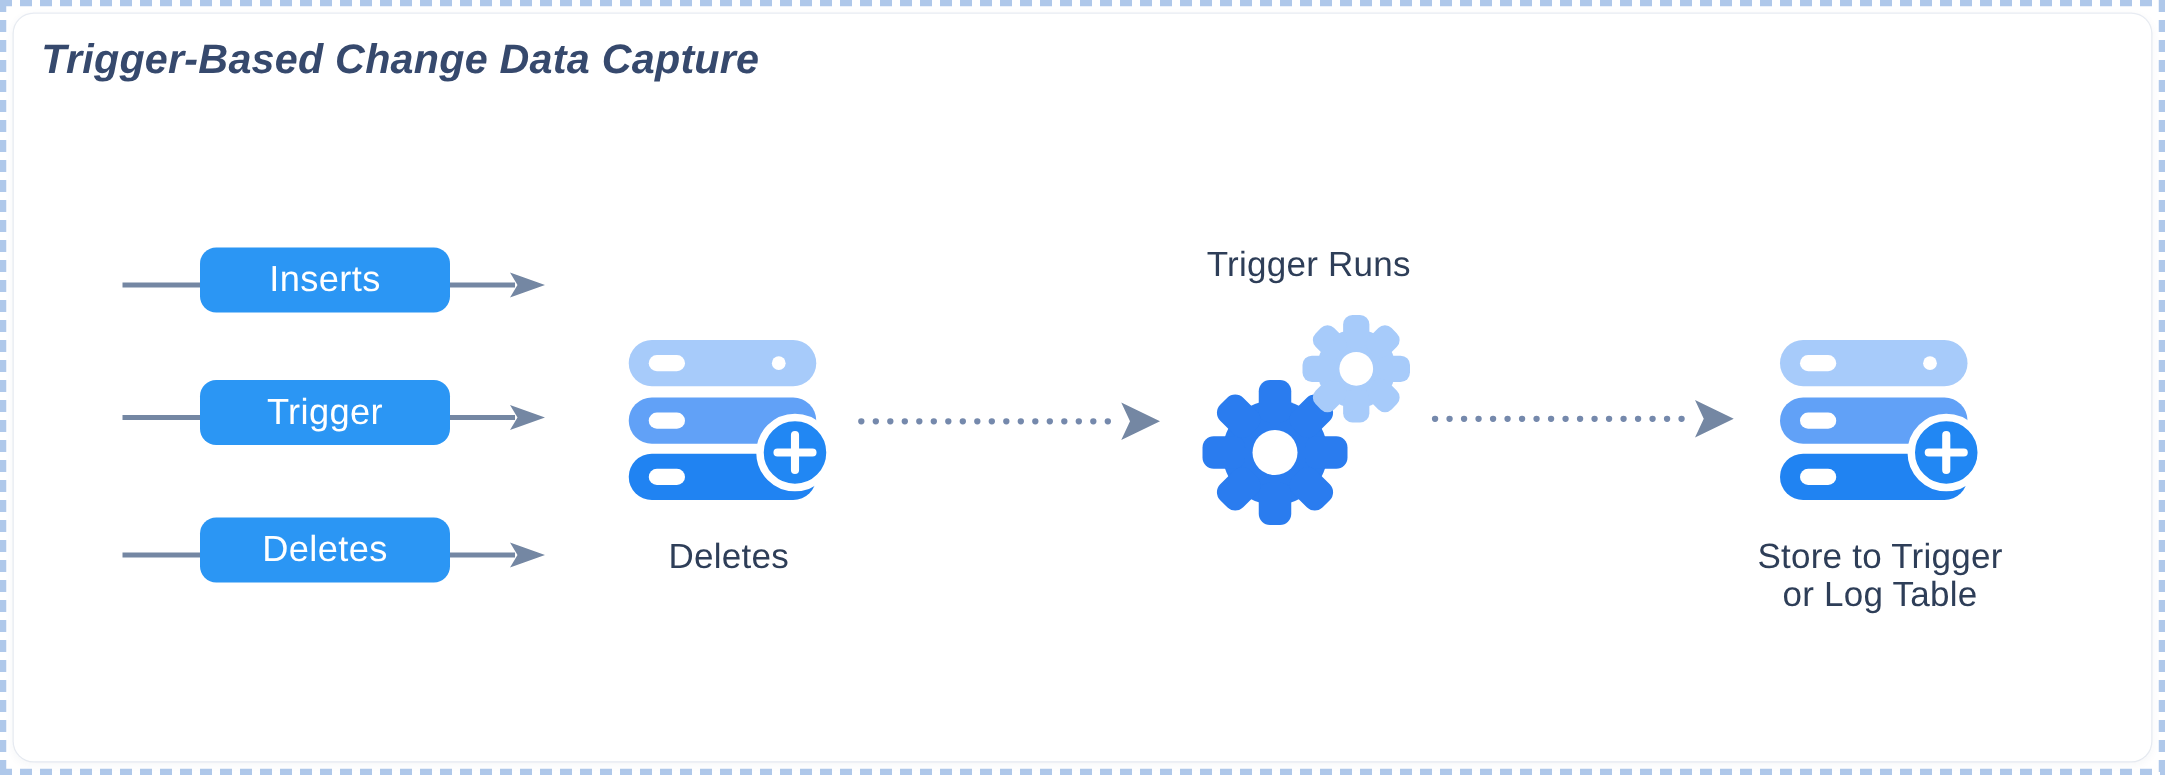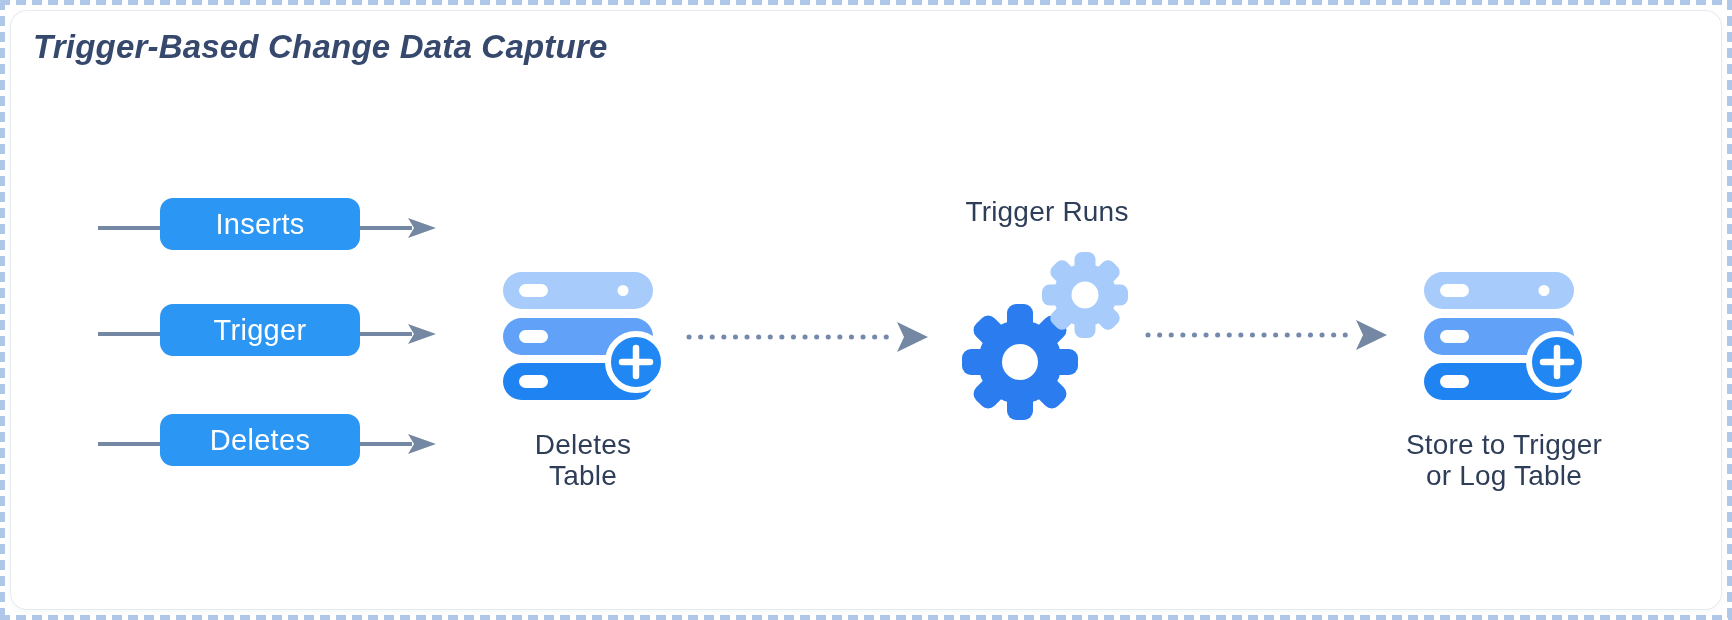--- a/index.html
+++ b/index.html
@@ -109,21 +109,20 @@
     <rect x="19" y="62" width="29" height="13" rx="6.5" fill="#fff"></rect>
     <rect x="3" y="95" width="150" height="37" rx="18.5" style="fill:var(--bar-bottom)"></rect>
     <rect x="19" y="107" width="29" height="13" rx="6.5" fill="#fff"></rect>
     <g>
       <circle cx="136" cy="94" r="28" style="fill:var(--badge-blue)" stroke="#fff" stroke-width="6"></circle>
       <path d="M122,94 H150 M136,80 V108" stroke="#fff" stroke-width="6.5" stroke-linecap="round"></path>
     </g>
   </svg>
   <div class="node-label" style="left:453px;top:429px">
     <div>Deletes</div>
-    <div>Table</div>
   </div>
 
   <svg class="svg-abs" style="left:683px;top:317px" width="246" height="40" viewBox="0 0 246 40">
     <line x1="6" y1="20" x2="212" y2="20" style="stroke:var(--dot-slate)" stroke-width="5" stroke-linecap="round" stroke-dasharray="0.1 11.5"></line>
     <path d="M214,5 L245,20 L214,35 L221,20 Z" style="fill:var(--connector-slate)"></path>
   </svg>
 
   <div class="node-label" style="left:917px;top:196px">Trigger Runs</div>
   <svg class="svg-abs" style="left:950px;top:240px" width="190" height="180" viewBox="0 0 190 180">
     <g transform="translate(70,122)">

